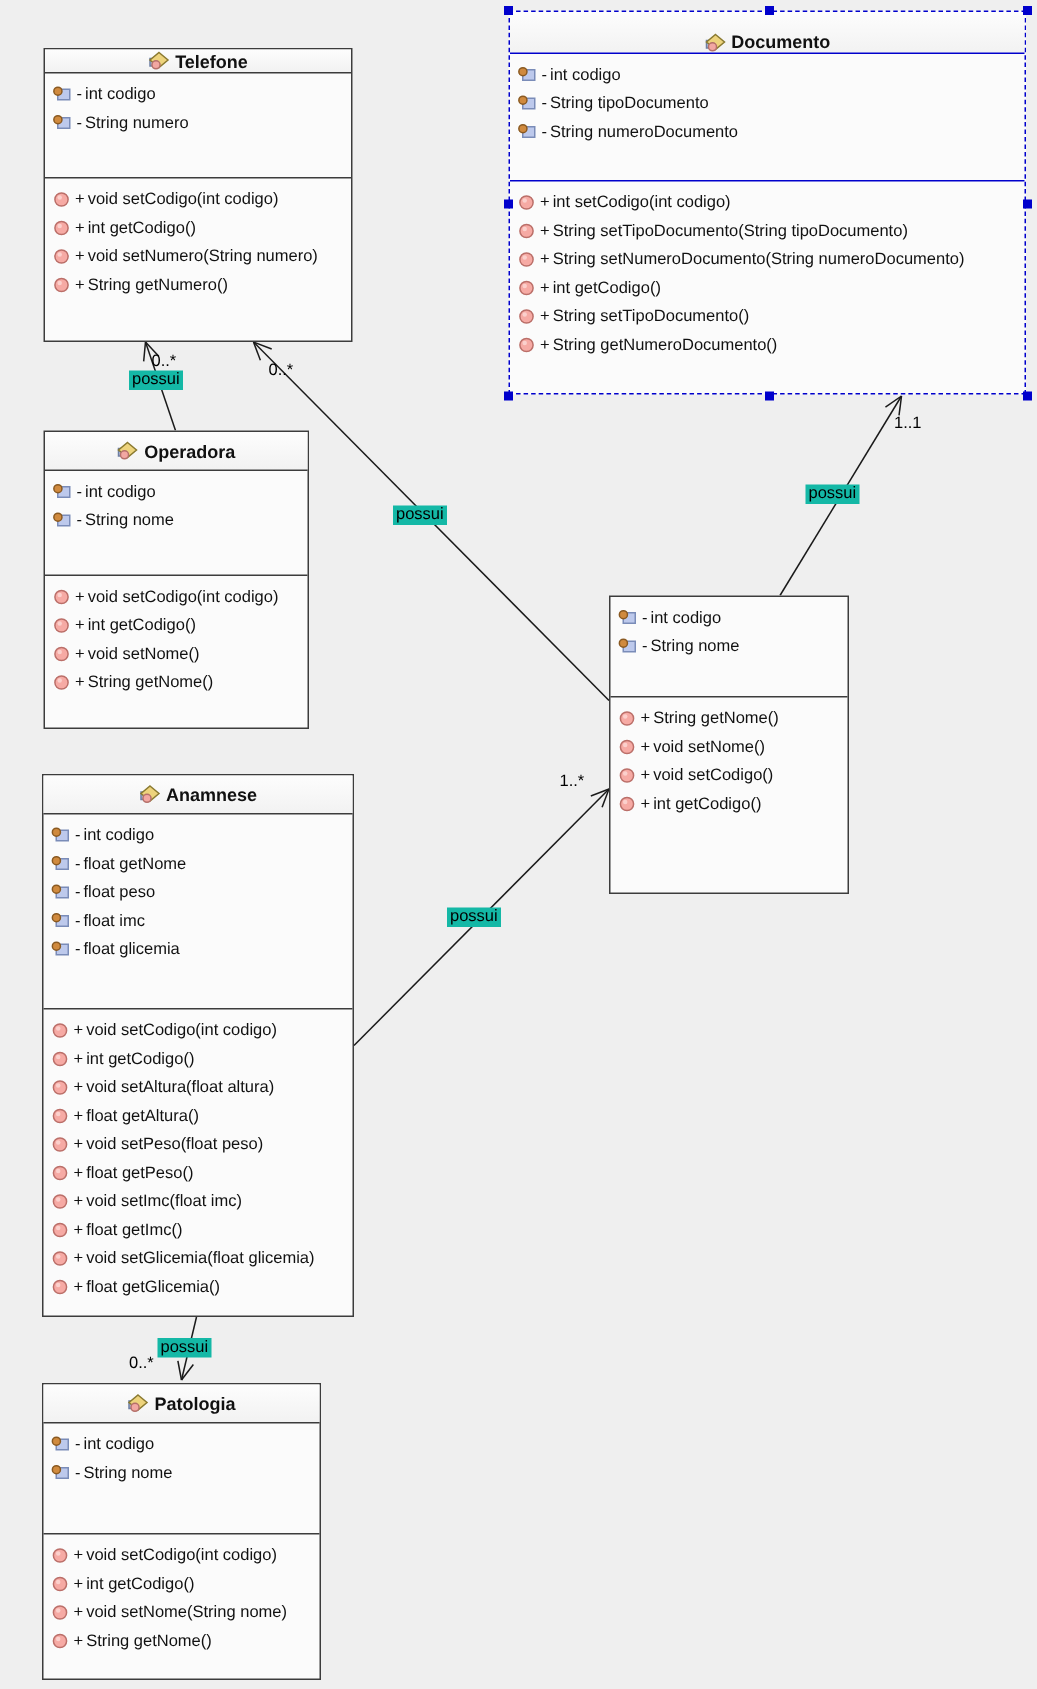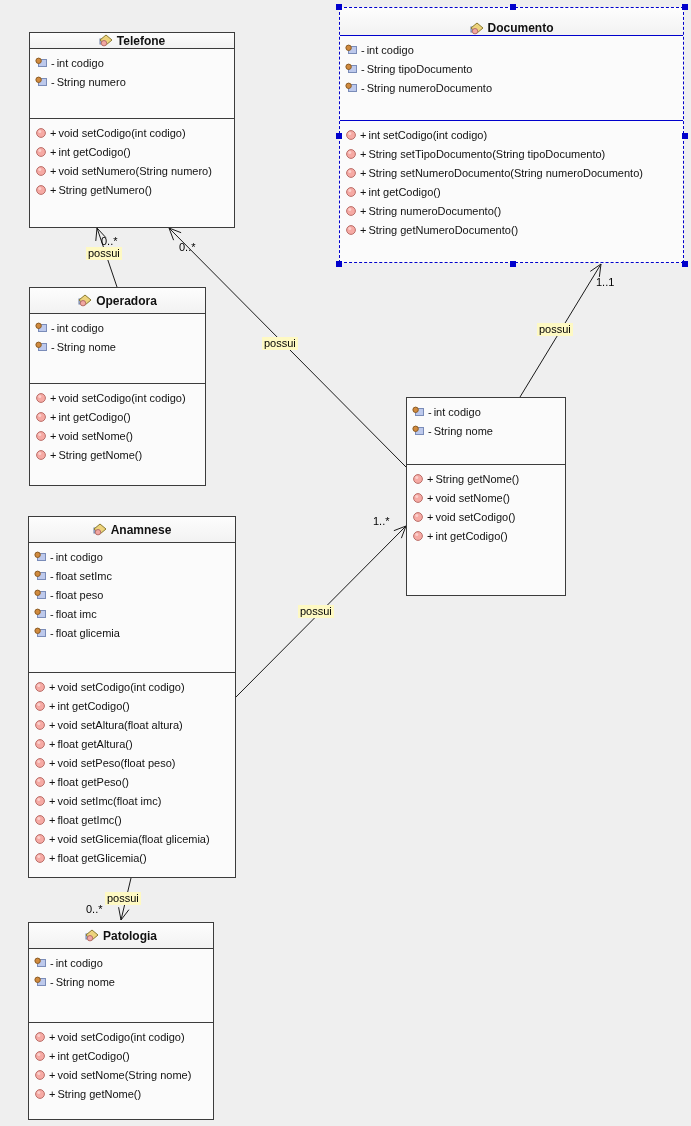--- a/index.html
+++ b/index.html
@@ -19,21 +19,21 @@
   .row{display:flex;align-items:center;gap:3px;height:19px;white-space:nowrap;}
   .row .vis{margin-right:-1px;}
   .icon{display:inline-flex;flex:0 0 auto;}
 
   .class-box.selected{border:1px dashed #0000cc;}
   .class-box.selected .class-title{border-bottom:1px solid #0000cc;}
   .class-box.selected .section.attrs{border-bottom:1px solid #0000cc;}
   .handle{position:absolute;width:6px;height:6px;background:#0000cc;}
 
   .edge-label{position:absolute;font-size:11px;color:#000;line-height:13px;}
-  .edge-label.name{background:#fef9c3;padding:0 2px;}
+  .edge-label.name{background:#14b8a6;padding:0 2px;}
 </style>
 </head>
 <body>
 
 <div id="canvas">
   <svg id="edges" width="691" height="1126">
       <g>
         <line x1="117" y1="287" x2="97" y2="228" stroke="#1a1a1a" stroke-width="1"></line>
         <line x1="97" y1="228" x2="105.83107457828618" y2="237.5400273475891" stroke="#1a1a1a" stroke-width="1"></line>
         <line x1="97" y1="228" x2="95.79049826452217" y2="240.94361253869553" stroke="#1a1a1a" stroke-width="1"></line>
@@ -231,21 +231,21 @@
           <span>int getCodigo()</span>
         </div>
         <div class="row">
   <span class="icon">
     <svg width="12" height="12" viewBox="0 0 12 12">
       <circle cx="6" cy="6" r="4.4" fill="#f6aaa4" stroke="#bb6f69" stroke-width="1"></circle>
       <circle cx="4.8" cy="4.6" r="1.5" fill="#fbd0cc" stroke="none"></circle>
     </svg>
   </span>
 <span class="vis">+</span>
-          <span>String numeroDocumento()</span>
+          <span>String setTipoDocumento()</span>
         </div>
         <div class="row">
   <span class="icon">
     <svg width="12" height="12" viewBox="0 0 12 12">
       <circle cx="6" cy="6" r="4.4" fill="#f6aaa4" stroke="#bb6f69" stroke-width="1"></circle>
       <circle cx="4.8" cy="4.6" r="1.5" fill="#fbd0cc" stroke="none"></circle>
     </svg>
   </span>
 <span class="vis">+</span>
           <span>String getNumeroDocumento()</span>
@@ -428,21 +428,21 @@
           <span>int codigo</span>
         </div>
         <div class="row">
   <span class="icon">
     <svg width="13" height="12" viewBox="0 0 13 12">
       <rect x="3.5" y="2.5" width="8" height="7" fill="#bdc9ec" stroke="#7a8cb8" stroke-width="1"></rect>
       <circle cx="3.6" cy="3.8" r="2.7" fill="#d08a3e" stroke="#8a5a22" stroke-width="1"></circle>
     </svg>
   </span>
 <span class="vis">-</span>
-          <span>float setImc</span>
+          <span>float getNome</span>
         </div>
         <div class="row">
   <span class="icon">
     <svg width="13" height="12" viewBox="0 0 13 12">
       <rect x="3.5" y="2.5" width="8" height="7" fill="#bdc9ec" stroke="#7a8cb8" stroke-width="1"></rect>
       <circle cx="3.6" cy="3.8" r="2.7" fill="#d08a3e" stroke="#8a5a22" stroke-width="1"></circle>
     </svg>
   </span>
 <span class="vis">-</span>
           <span>float peso</span>

